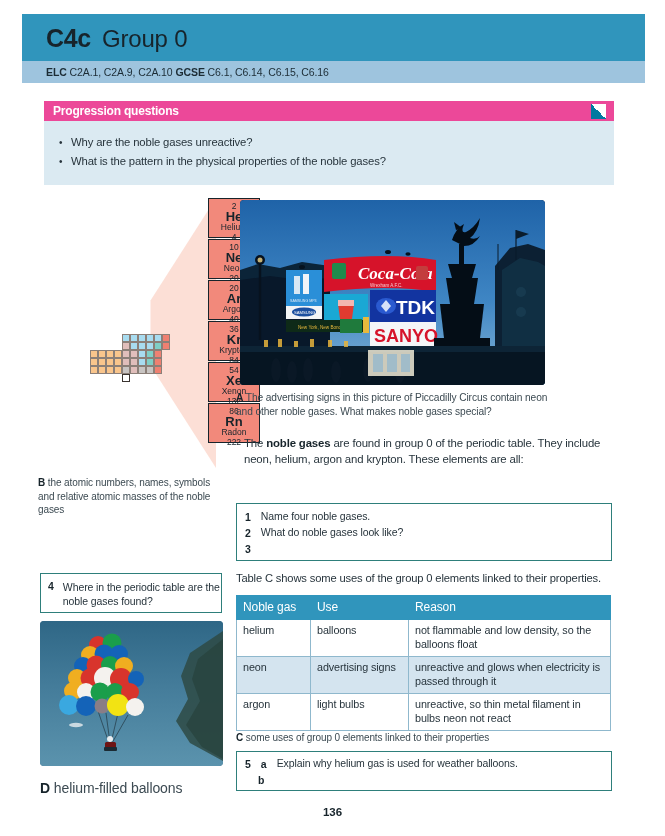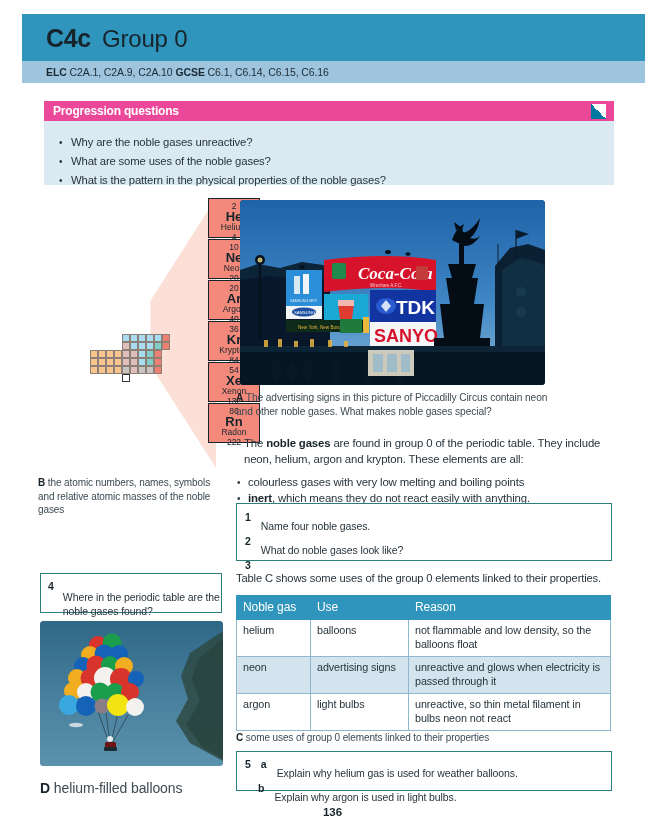--- a/index.html
+++ b/index.html
@@ -151,21 +151,21 @@
     position: absolute; left: 40px; top: 573px;
     width: 182px; height: 40px;
     border: 1.2px solid #2e7f7b;
     background: #ffffff;
   }
   .q4-row {
     position: absolute; left: 7px; top: 6px;
     display: flex; gap: 9px;
   }
   .q-num { font-size: 10.5px; font-weight: bold; color: #17242b; }
-  .q-txt { font-size: 10.5px; line-height: 14px; color: #27343c; letter-spacing: -0.1px; margin-top: 10px; }
+  .q-txt { font-size: 10.5px; line-height: 14px; color: #27343c; letter-spacing: -0.1px; }
 
   
   .balloon-photo {
     position: absolute; left: 40px; top: 621px;
     width: 183px; height: 145px;
     border-radius: 4px;
     overflow: hidden;
     background: #3f6f8e;
   }
   .cap-d {
@@ -292,21 +292,20 @@
     <span>C6.1, C6.14, C6.15, C6.16</span>
   </div>
 
   <div class="prog-box">
     <div class="prog-head">
       <span class="prog-head-label">Progression questions</span>
       <span class="fold"></span>
     </div>
     <div class="prog-list">
       <div class="prog-item">Why are the noble gases unreactive?</div>
-      <div class="prog-item">What are some uses of the noble gases?</div>
       <div class="prog-item">What is the pattern in the physical properties of the noble gases?</div>
     </div>
   </div>
 
   <div class="pt-diagram">
     <div class="funnel"></div>
     <div class="mini-pt" id="mini-pt">
         <div class="mini-cell c-blue" style="left: 32px; top: 12px;"></div>
         <div class="mini-cell c-blue" style="left: 40px; top: 12px;"></div>
         <div class="mini-cell c-blue" style="left: 48px; top: 12px;"></div>
@@ -556,26 +555,20 @@
 
   <div class="cap-a">
     <b>A</b>
     <span>The advertising signs in this picture of Piccadilly Circus contain neon and other noble gases. What makes noble gases special?</span>
   </div>
 
   <div class="body-text">
     <p style="margin:8px;">
       <span>The </span><b>noble gases</b><span> are found in group 0 of the periodic table. They include neon, helium, argon and krypton. These elements are all:</span>
     </p>
-    <div class="bt-bullets">
-      <div class="bt-bullet">colourless gases with very low melting and boiling points</div>
-      <div class="bt-bullet">
-        <b>inert</b><span>, which means they do not react easily with anything.</span>
-      </div>
-    </div>
   </div>
 
   <div class="q123-box" id="q123-box">
       <div class="q-row">
         <span class="q-num">1</span>
         <span class="q-txt">Name four noble gases.</span>
       </div>
       <div class="q-row">
         <span class="q-num">2</span>
         <span class="q-txt">What do noble gases look like?</span>
@@ -619,19 +612,18 @@
   </div>
 
   <div class="q5-box">
     <div class="q-row">
       <span class="q-num">5</span>
       <span class="q5-sub">a</span>
       <span class="q-txt">Explain why helium gas is used for weather balloons.</span>
     </div>
     <div class="q-row" style="padding-left:13px;">
       <span class="q5-sub">b</span>
-      <span class="q-txt">Explain why argon is used in light bulbs.</span>
     </div>
   </div>
 
   <div class="page-num">136</div>
 
 </div>
 
 </body></html>

